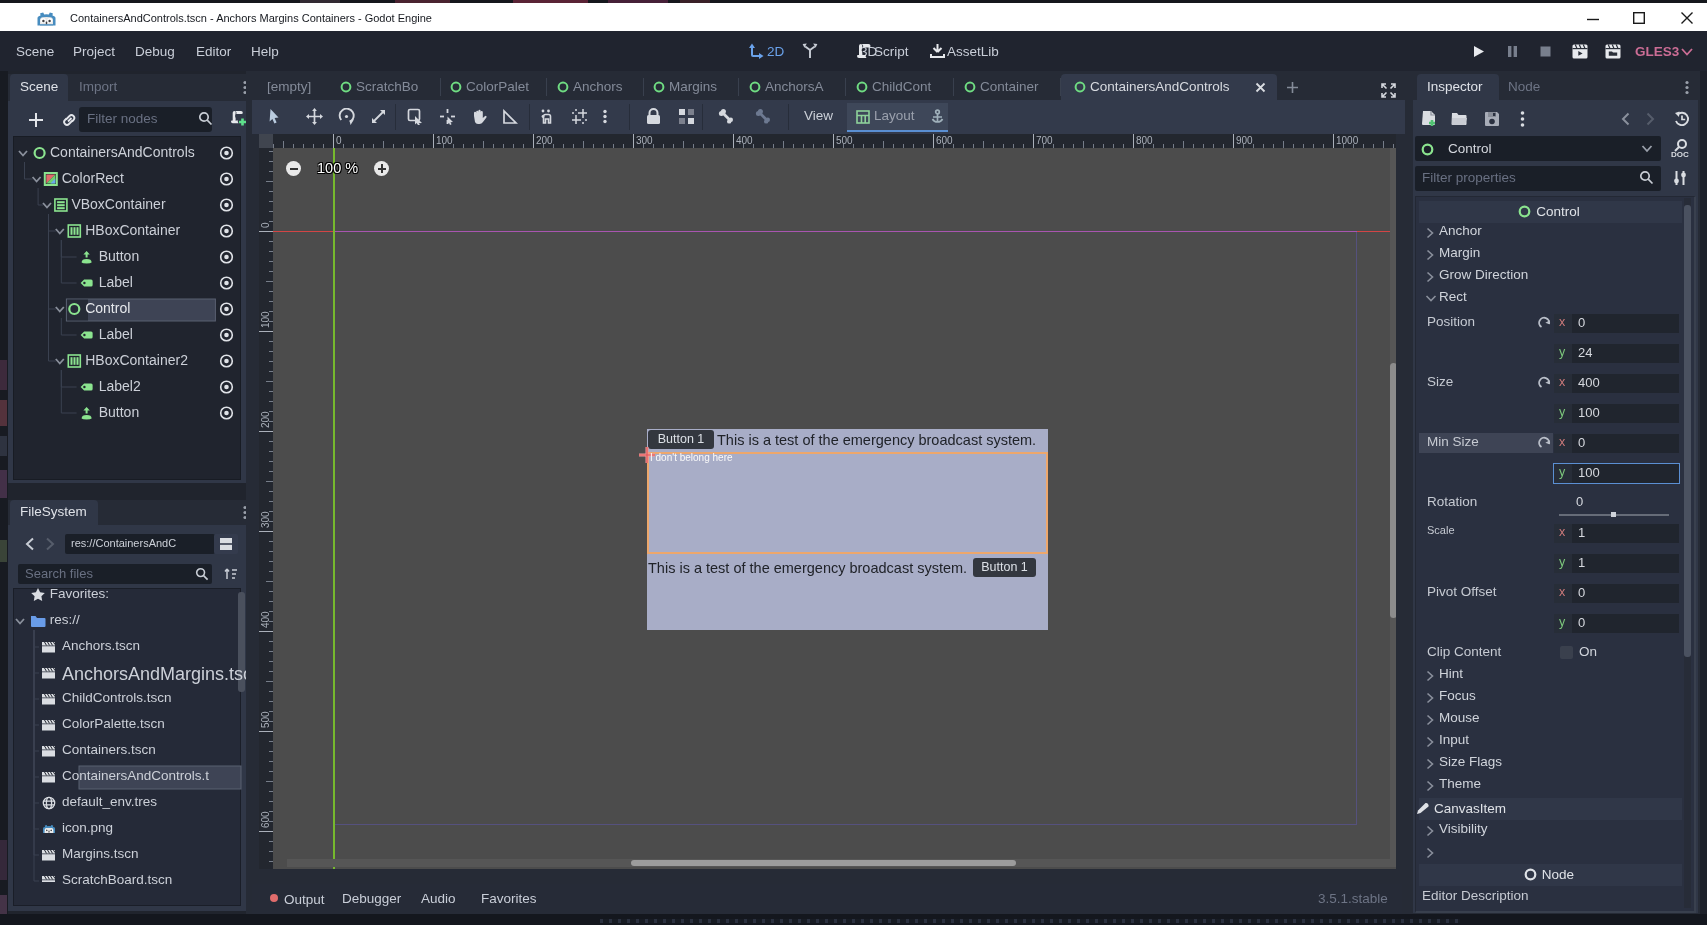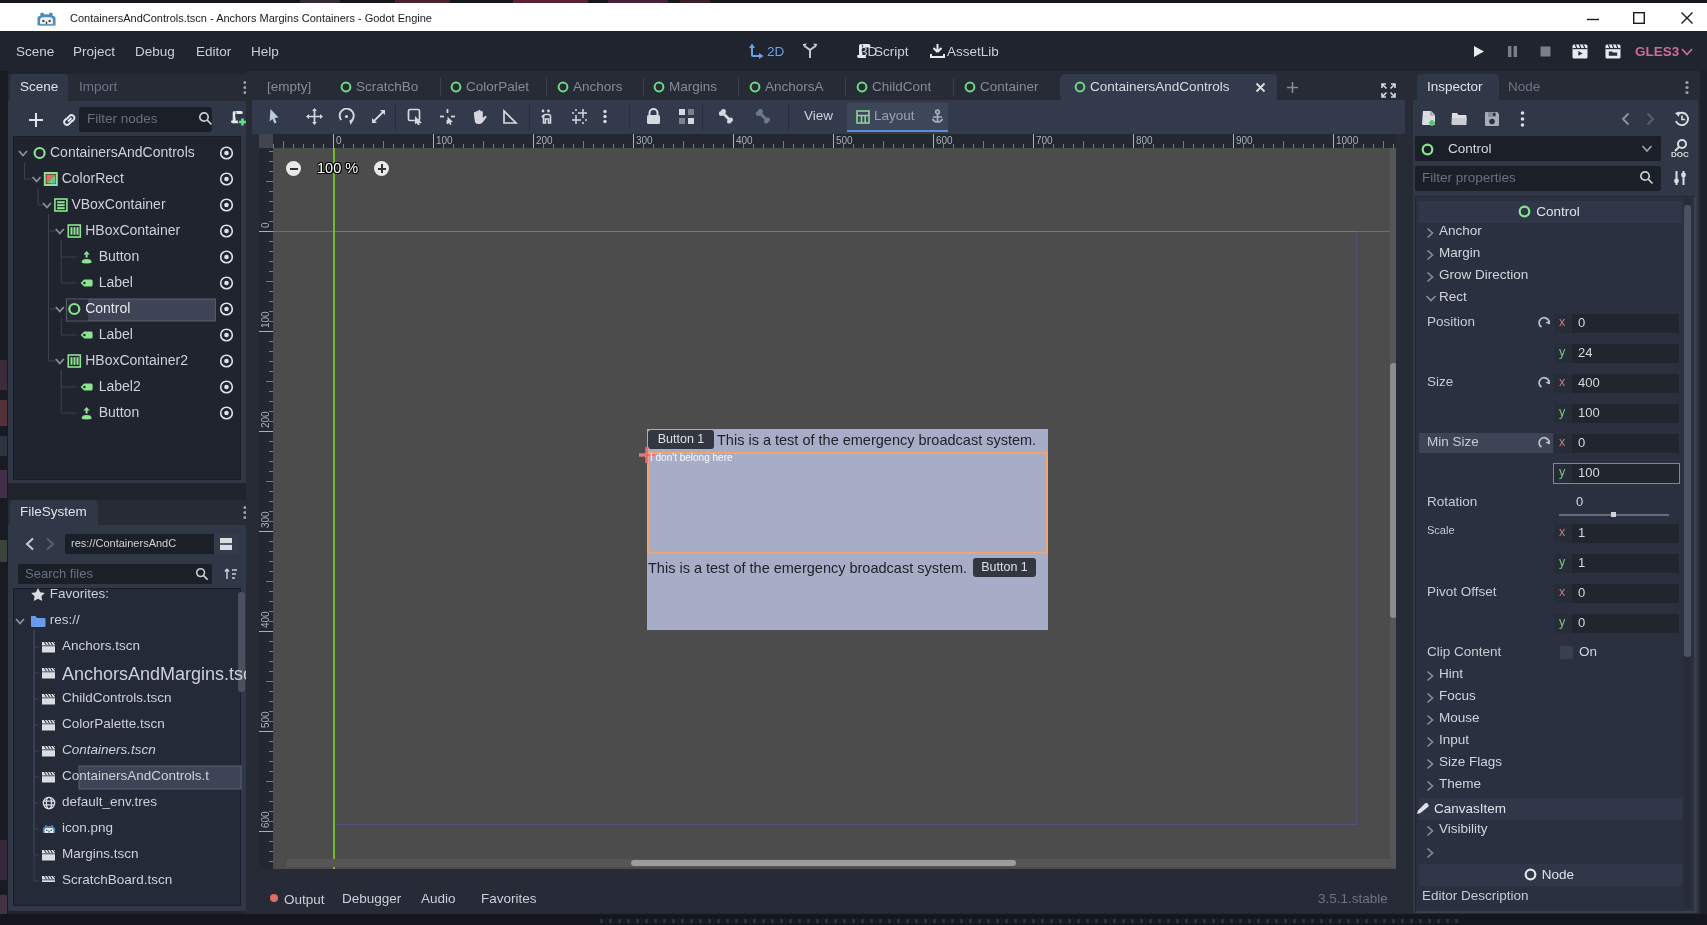--- a/index.html
+++ b/index.html
@@ -379,21 +379,21 @@
           <path d="M36.5 294 l2 3.4 M39.5 294 l2 3.4 M42.5 294 l2 3.4 M45.5 294 l1.5 2.6"></path>
         </g>
         <rect x="230" y="10" width="7" height="100" rx="3" fill="#4a505d"></rect>
       </svg>
       <div class="abs" style="left:41.8px;top:4px;font-size:13.5px;color:#ccd0d8;">Favorites:</div>
       <div class="abs" style="left:41.8px;top:30px;font-size:13.5px;color:#ccd0d8;">res://</div>
       <div class="abs" style="left:54px;top:56px;font-size:13.5px;color:#ccd0d8;">Anchors.tscn</div>
       <div class="abs" style="left:54px;top:82px;font-size:18px;color:#ccd0d8;">AnchorsAndMargins.tsc</div>
       <div class="abs" style="left:54px;top:108px;font-size:13.5px;color:#ccd0d8;">ChildControls.tscn</div>
       <div class="abs" style="left:54px;top:134px;font-size:13.5px;color:#ccd0d8;">ColorPalette.tscn</div>
-      <div class="abs" style="left:54px;top:160px;font-size:13.5px;color:#ccd0d8;font-style:italic;">Containers.tscn</div>
+      <div class="abs" style="left:54px;top:160px;font-size:13.5px;color:#ccd0d8;">Containers.tscn</div>
       <div class="abs" style="left:54px;top:186px;font-size:13.5px;color:#ccd0d8;">ContainersAndControls.t</div>
       <div class="abs" style="left:54px;top:212px;font-size:13.5px;color:#ccd0d8;">default_env.tres</div>
       <div class="abs" style="left:54px;top:238px;font-size:13.5px;color:#ccd0d8;">icon.png</div>
       <div class="abs" style="left:54px;top:264px;font-size:13.5px;color:#ccd0d8;">Margins.tscn</div>
       <div class="abs" style="left:54px;top:290px;font-size:13.5px;color:#ccd0d8;">ScratchBoard.tscn</div>
     </div>
 </div>
 
 <div class="abs" style="left:246px;top:71px;width:1165px;height:843px;background:#262b36;"></div>
 

